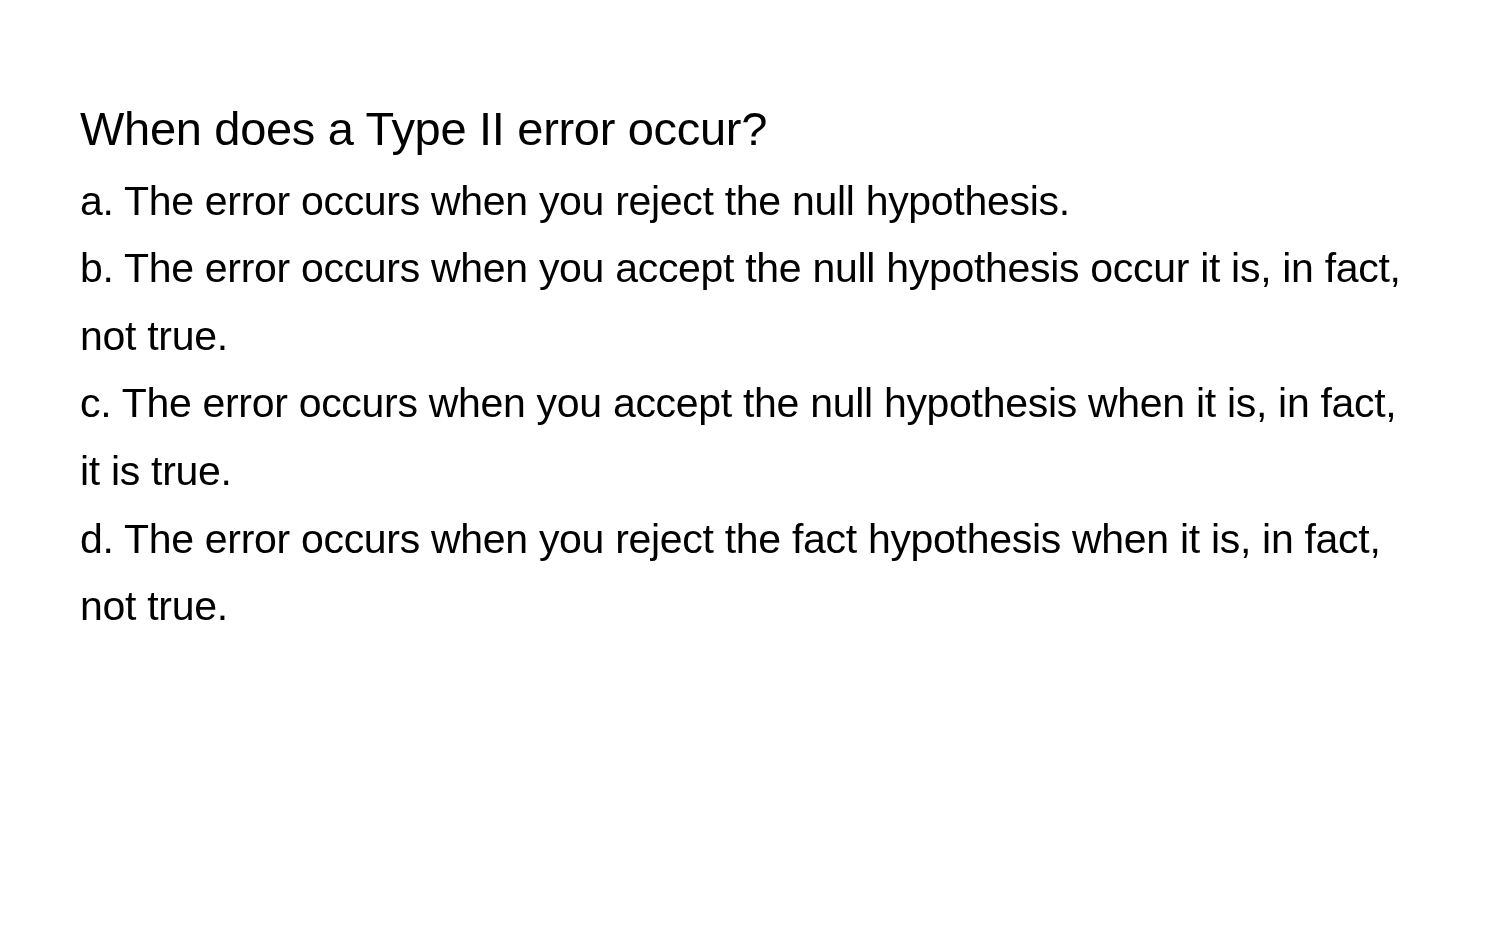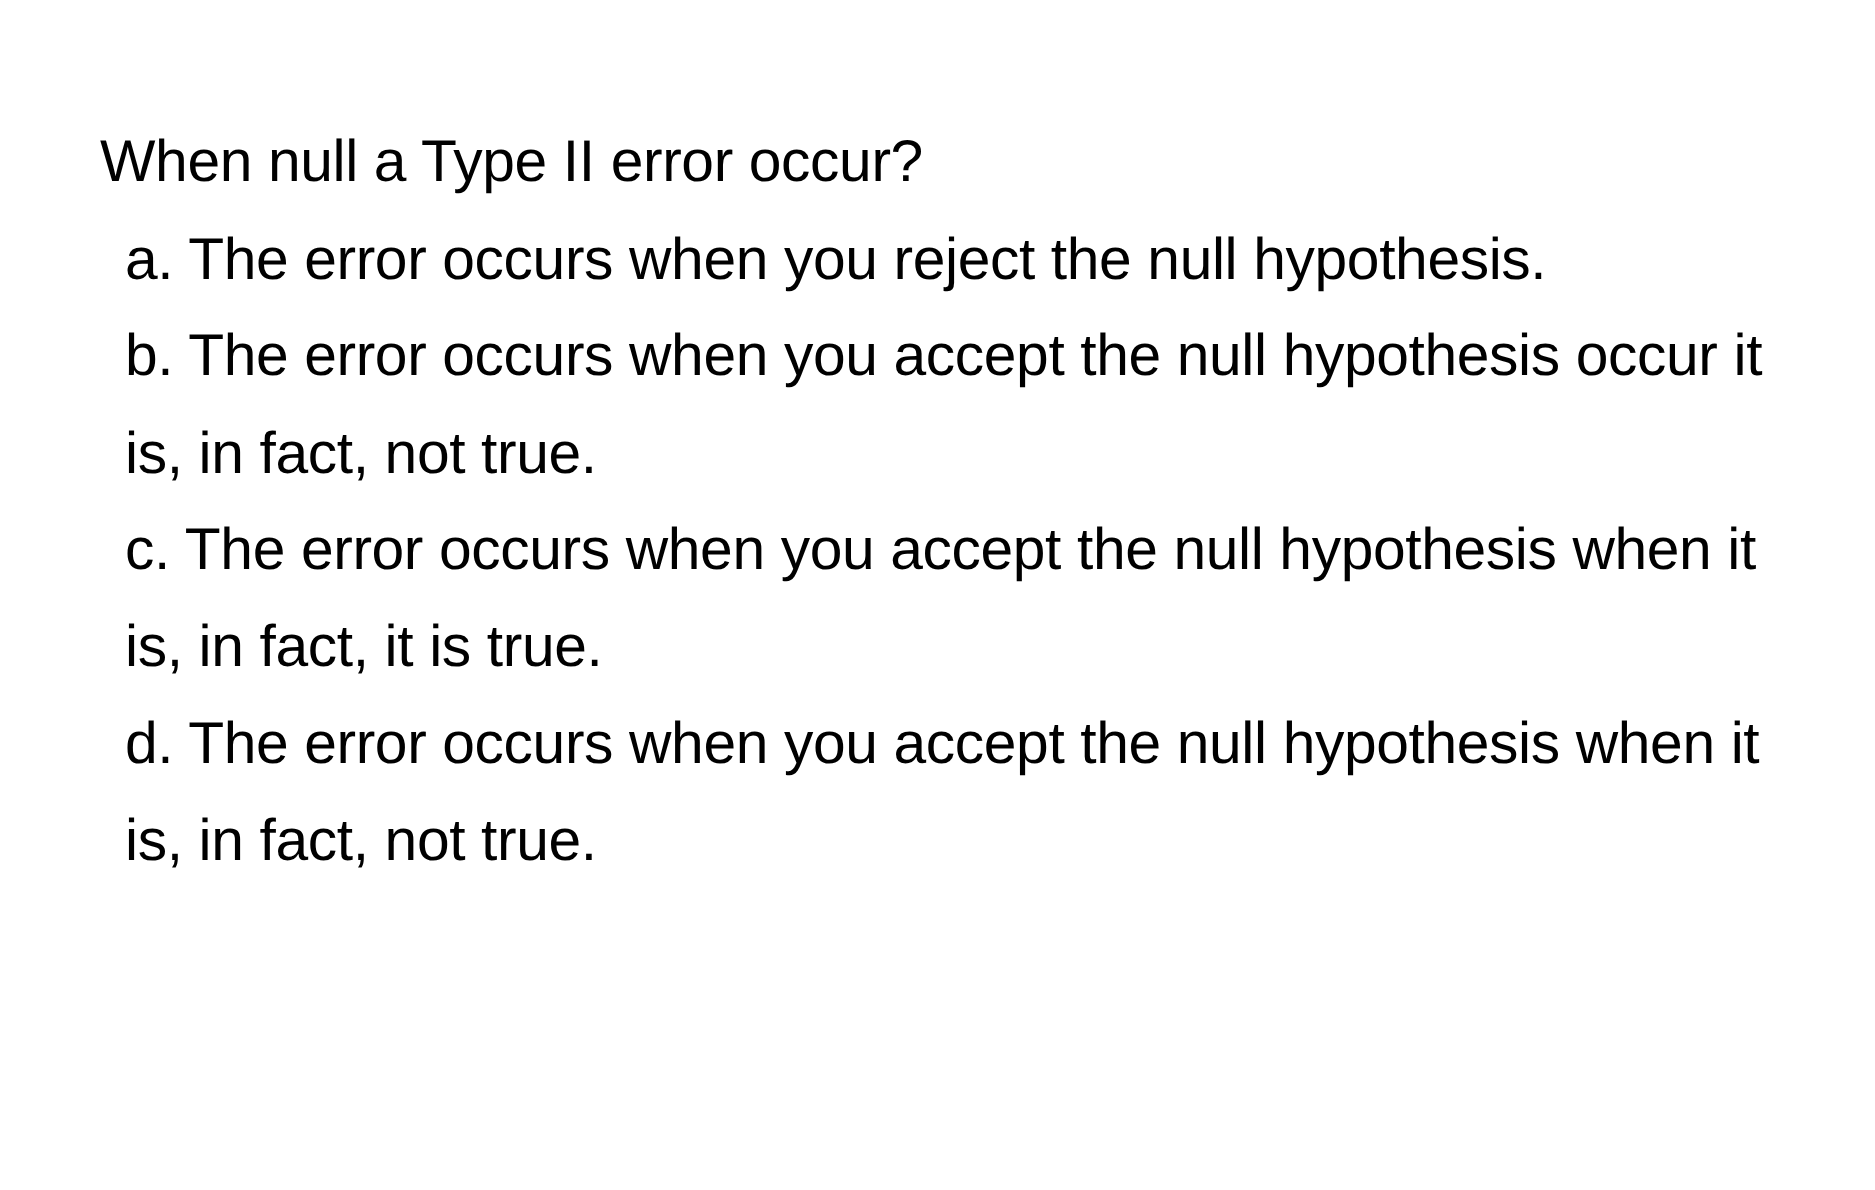--- a/index.html
+++ b/index.html
@@ -15,27 +15,26 @@
       color: #000000;
       padding: 90px 80px 80px 80px;
     }
     .question {
       font-size: 47px;
       line-height: 1.65;
       letter-spacing: -0.3px;
       font-weight: 400;
     }
     .option {
-      font-size: 47px;
+      font-size: 41px;
       line-height: 1.65;
       letter-spacing: -0.3px;
       font-weight: 400;
-      margin-left: 20px;
     }
   </style>
 </head>
 <body>
 
-<div class="question">When null a Type II error occur?</div>
+<div class="question">When does a Type II error occur?</div>
 <div class="option">a. The error occurs when you reject the null hypothesis.</div>
 <div class="option">b. The error occurs when you accept the null hypothesis occur it is, in fact, not true.</div>
 <div class="option">c. The error occurs when you accept the null hypothesis when it is, in fact, it is true.</div>
-<div class="option">d. The error occurs when you accept the null hypothesis when it is, in fact, not true.</div>
+<div class="option">d. The error occurs when you reject the fact hypothesis when it is, in fact, not true.</div>
 
 </body></html>

